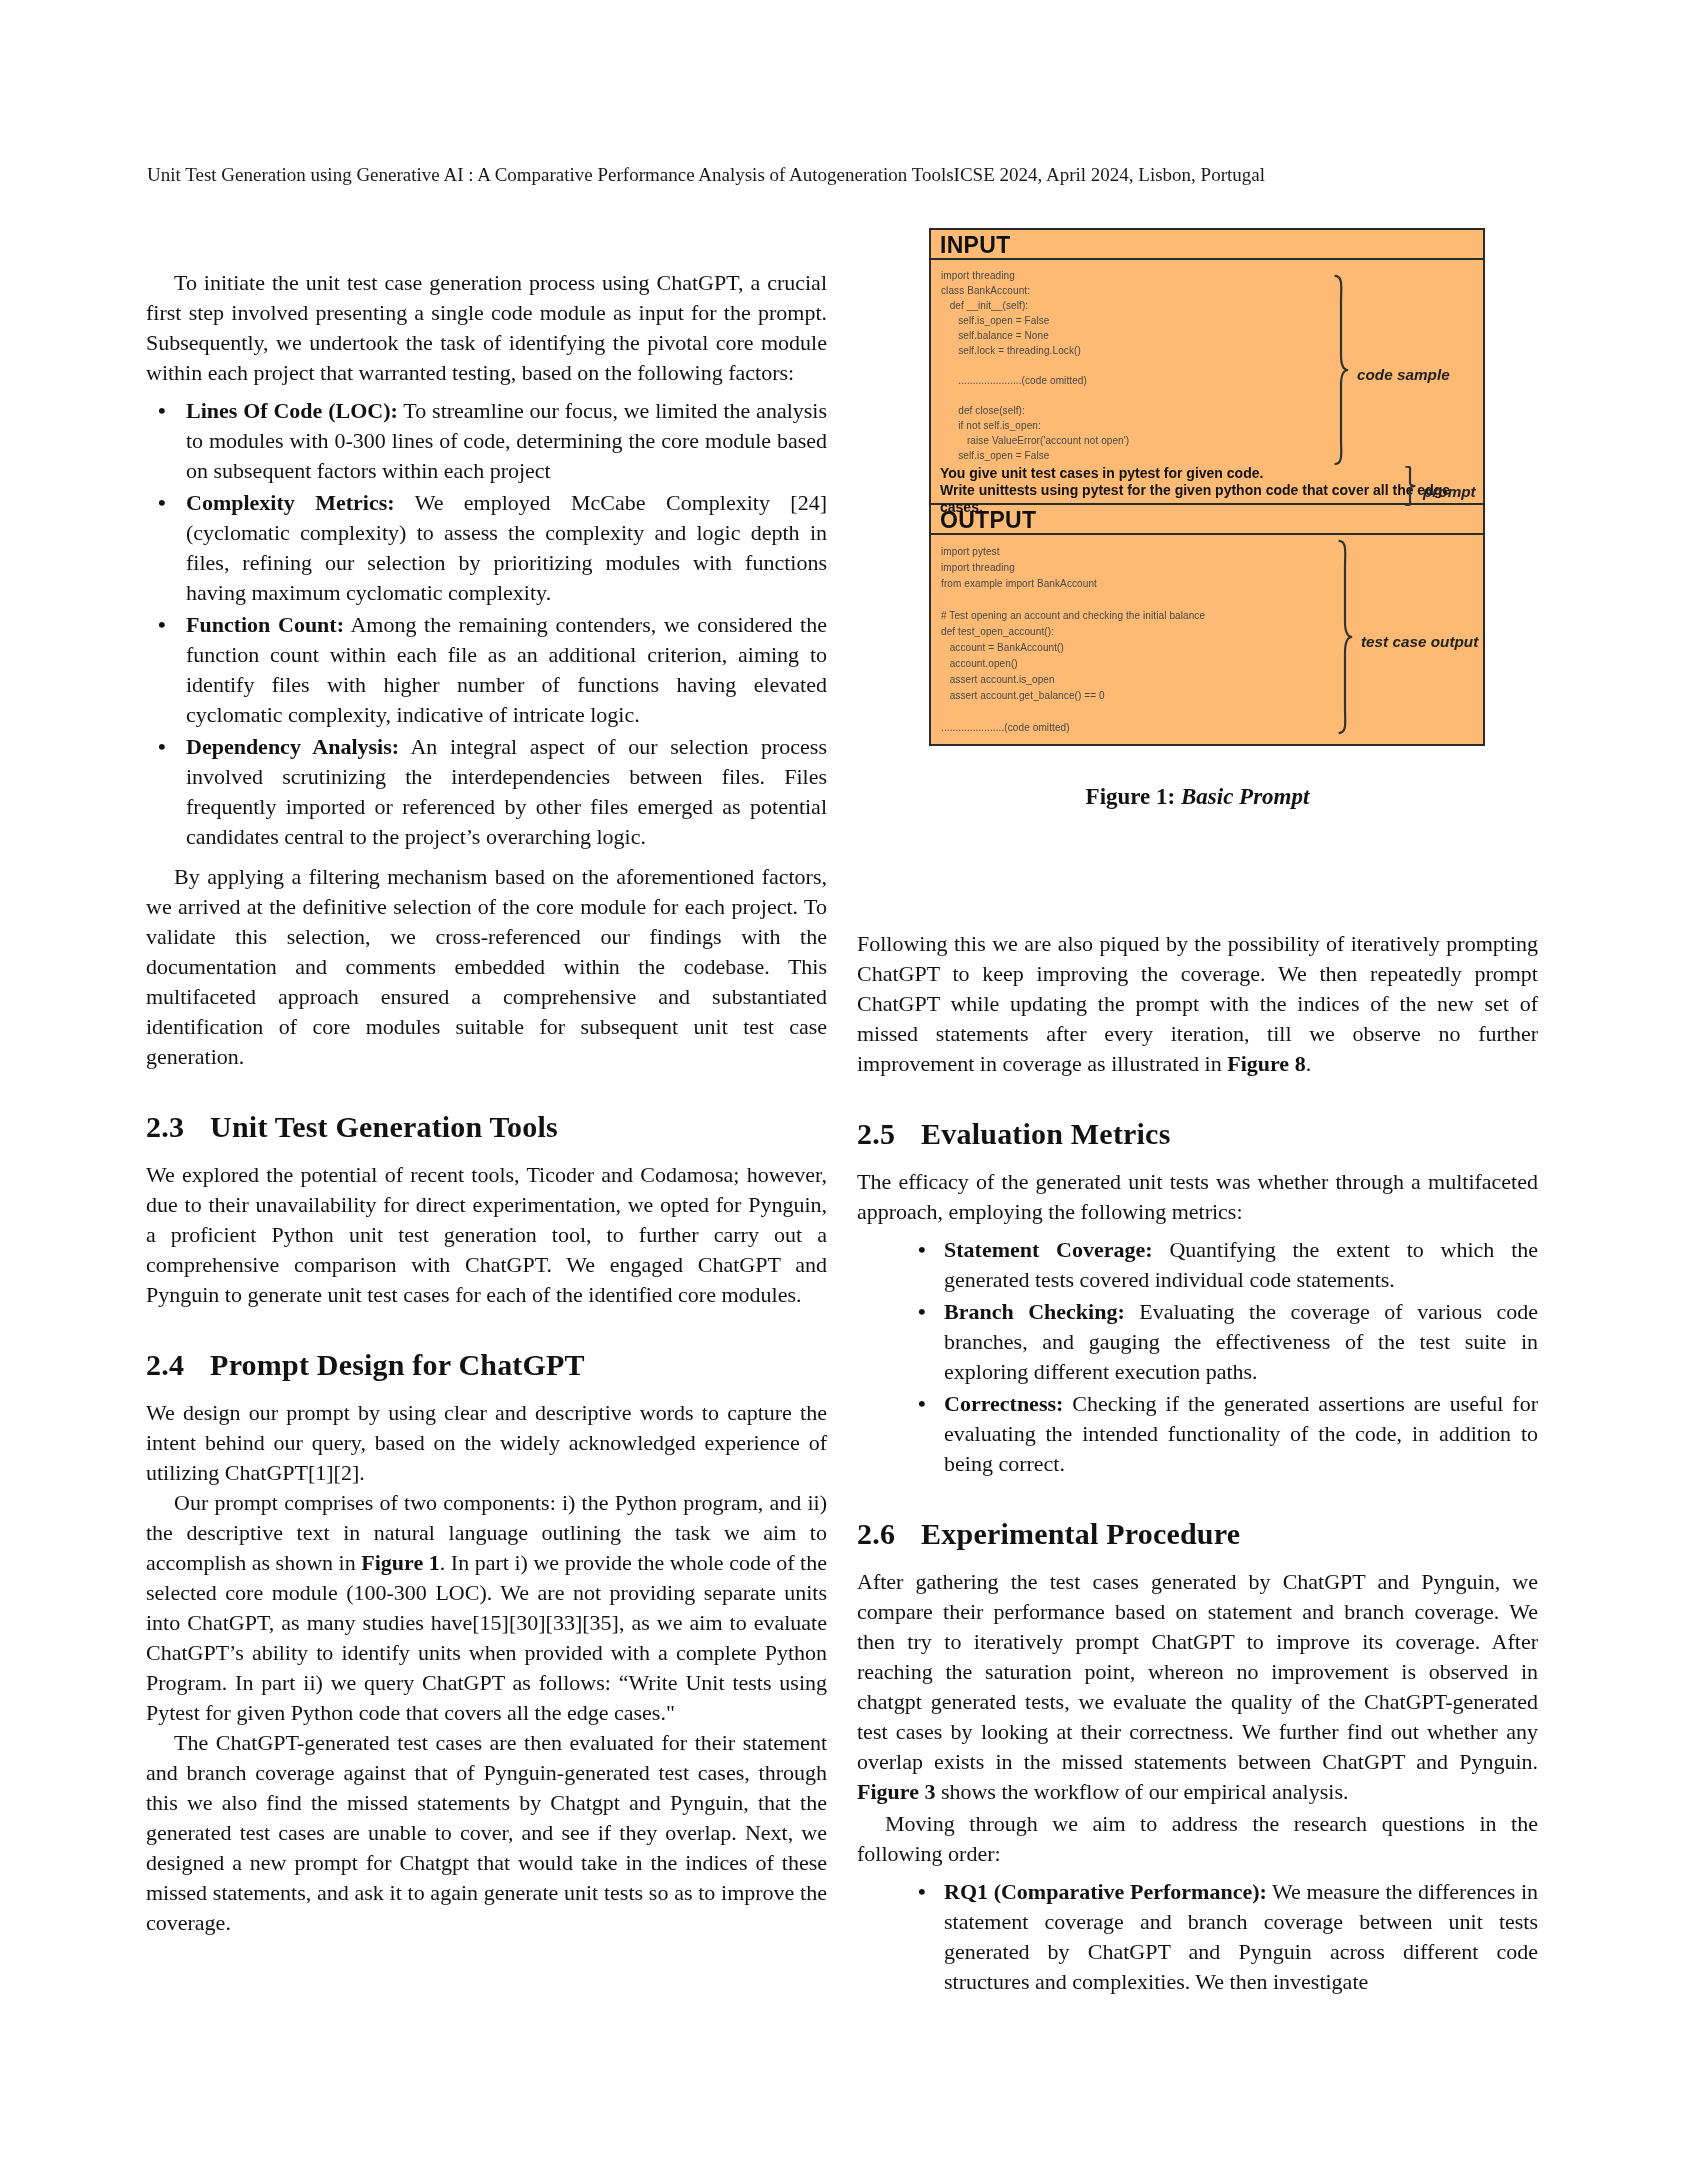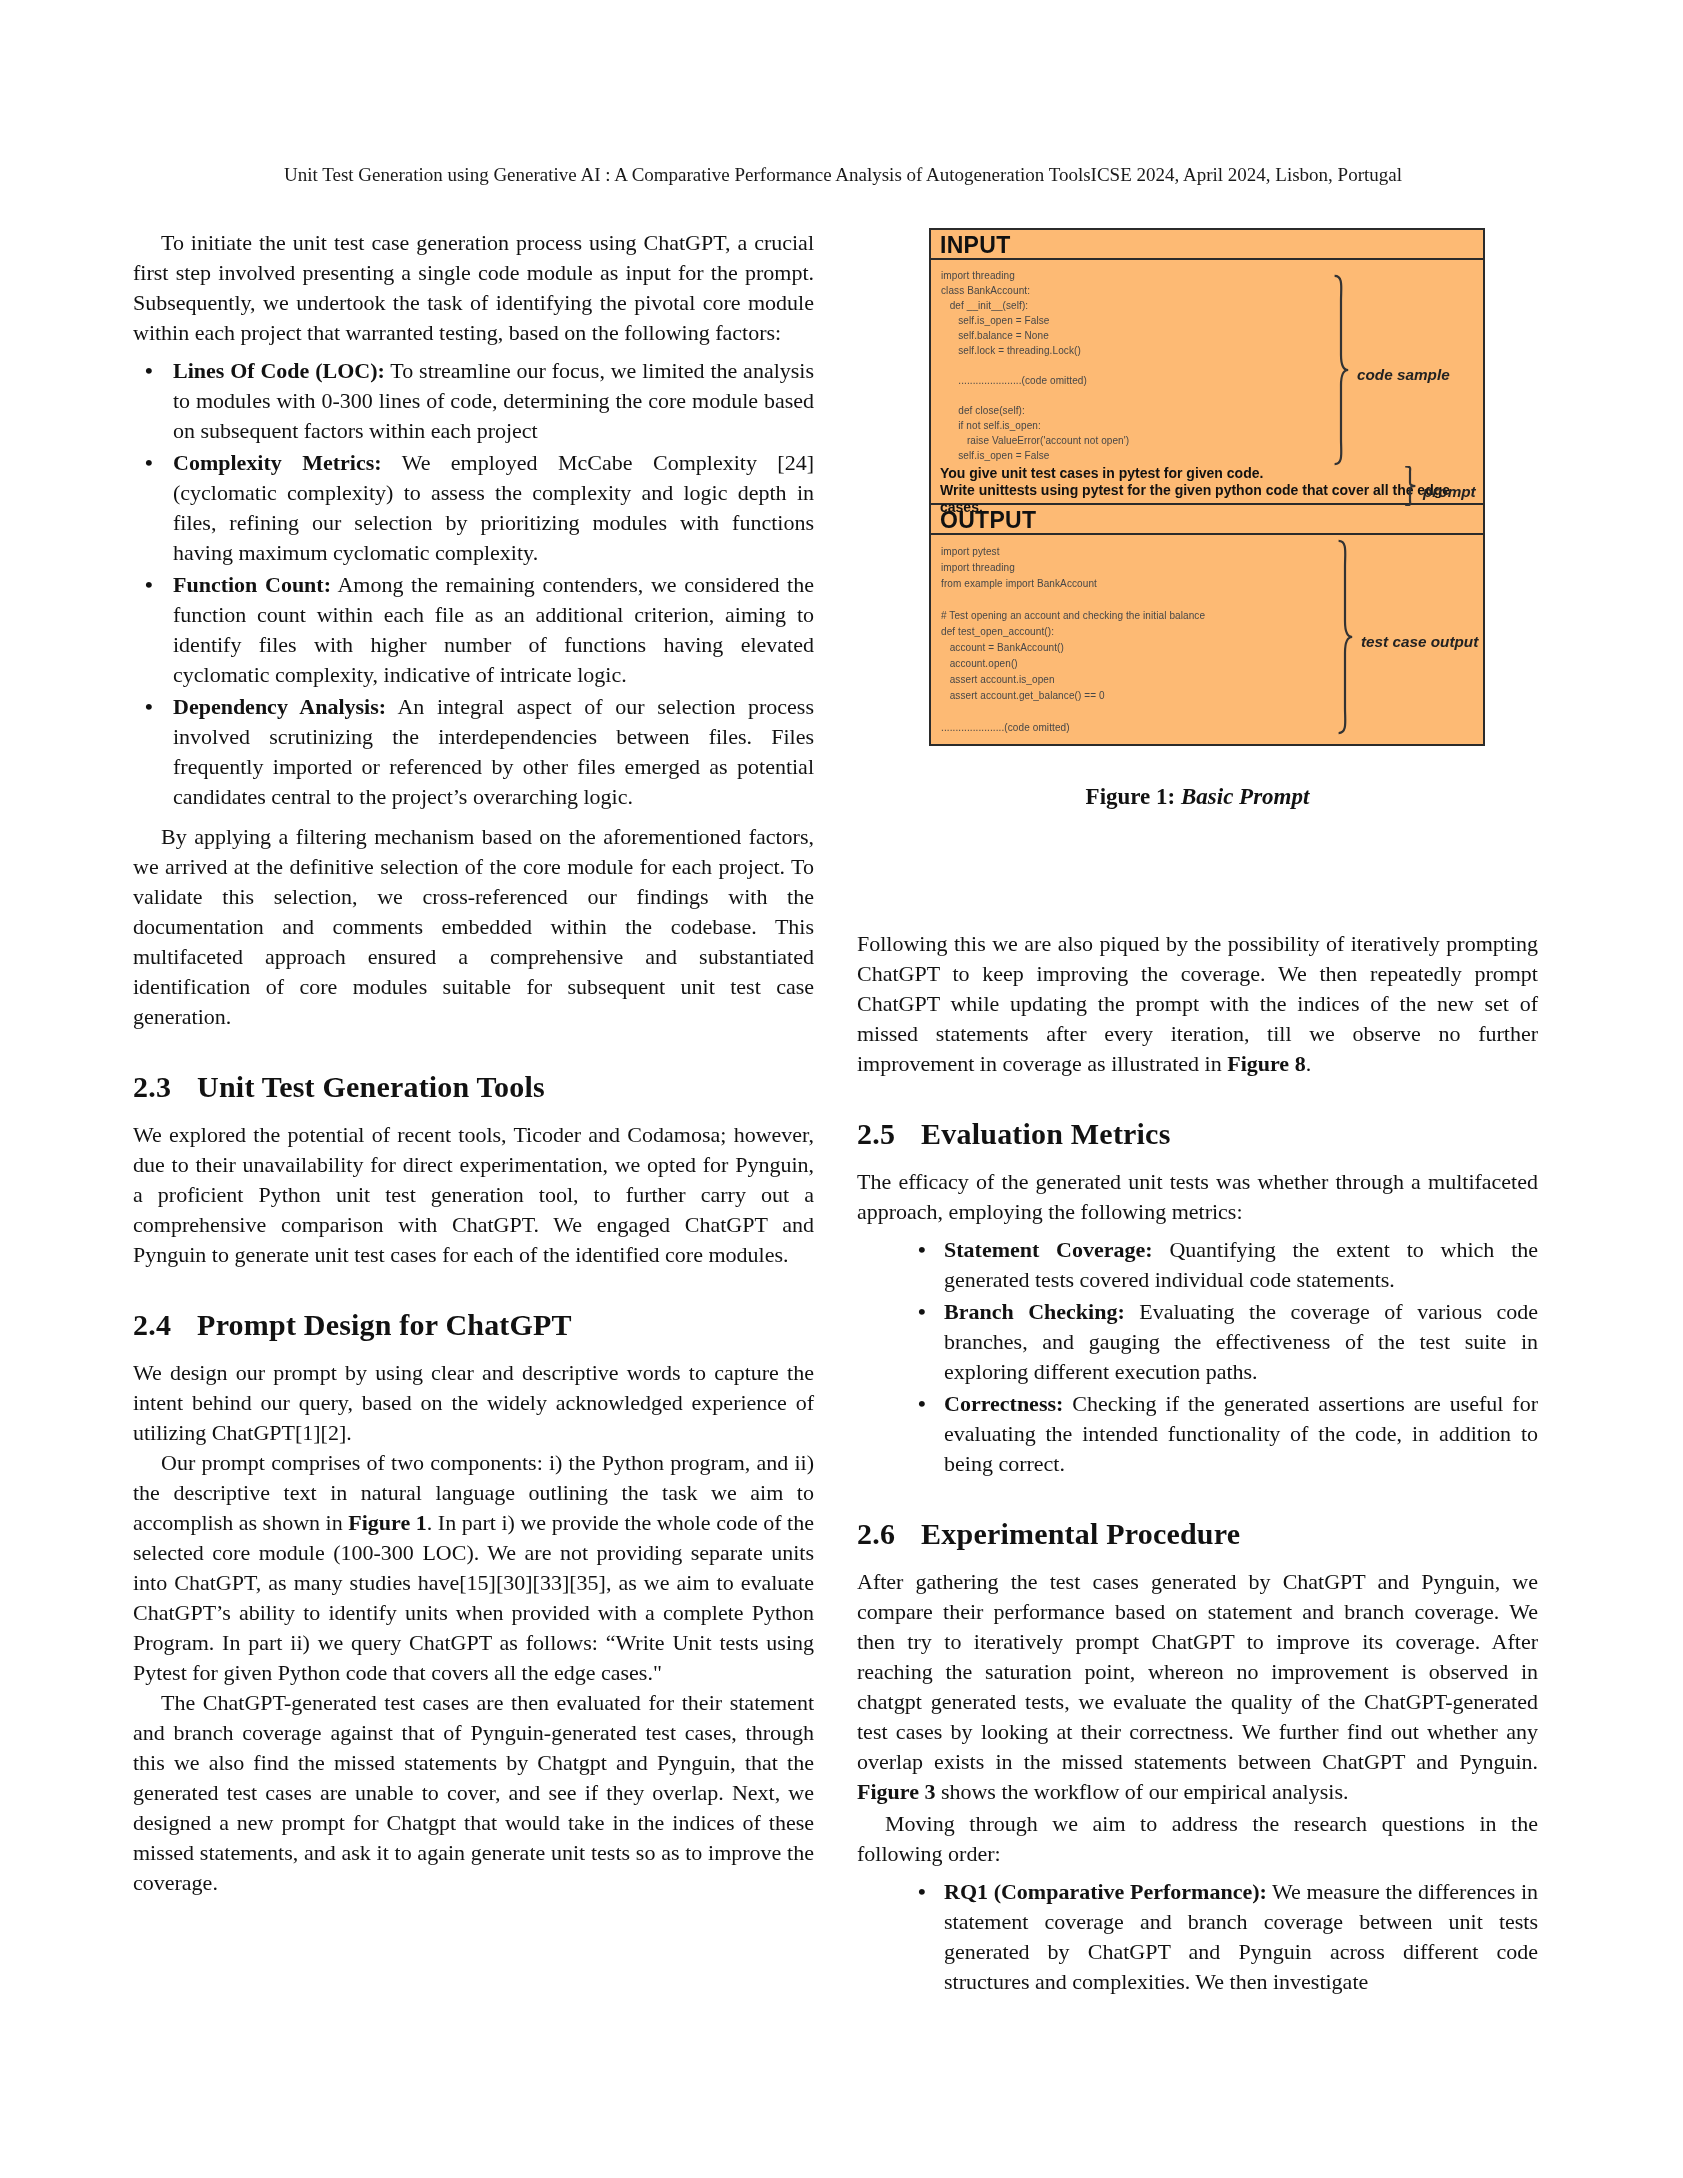--- a/index.html
+++ b/index.html
@@ -7,26 +7,26 @@
     width:1683px;height:2178px;position:relative;background:#ffffff;
     font-family:"Liberation Serif", serif;color:#121212;
     -webkit-font-smoothing:antialiased;
   }
   .page{position:absolute;inset:0;}
 
   
   .running-header{
     position:absolute;left:147px;top:164px;width:1392px;
     font-size:19px;color:#1a1a1a;
-    display:flex;justify-content:center;
+    display:flex;justify-content:flex-start;
   }
 
   
   .col{position:absolute;top:228px;width:681px;font-size:22px;line-height:30px;text-align:justify;}
-  .col-left{left:133px;}
+  .col-left{left:146px;margin-top:40px;}
   .col-right{left:857px;}
 
   p{margin:0;padding:0;}
   p.indent{text-indent:28px;}
   p.gap-top{margin-top:2px;}
   b.inline{font-weight:bold;}
 
   h2.sec{
     font-size:30px;line-height:34px;font-weight:bold;margin:38px 0 16px 0;
     text-align:left;letter-spacing:0.2px;

